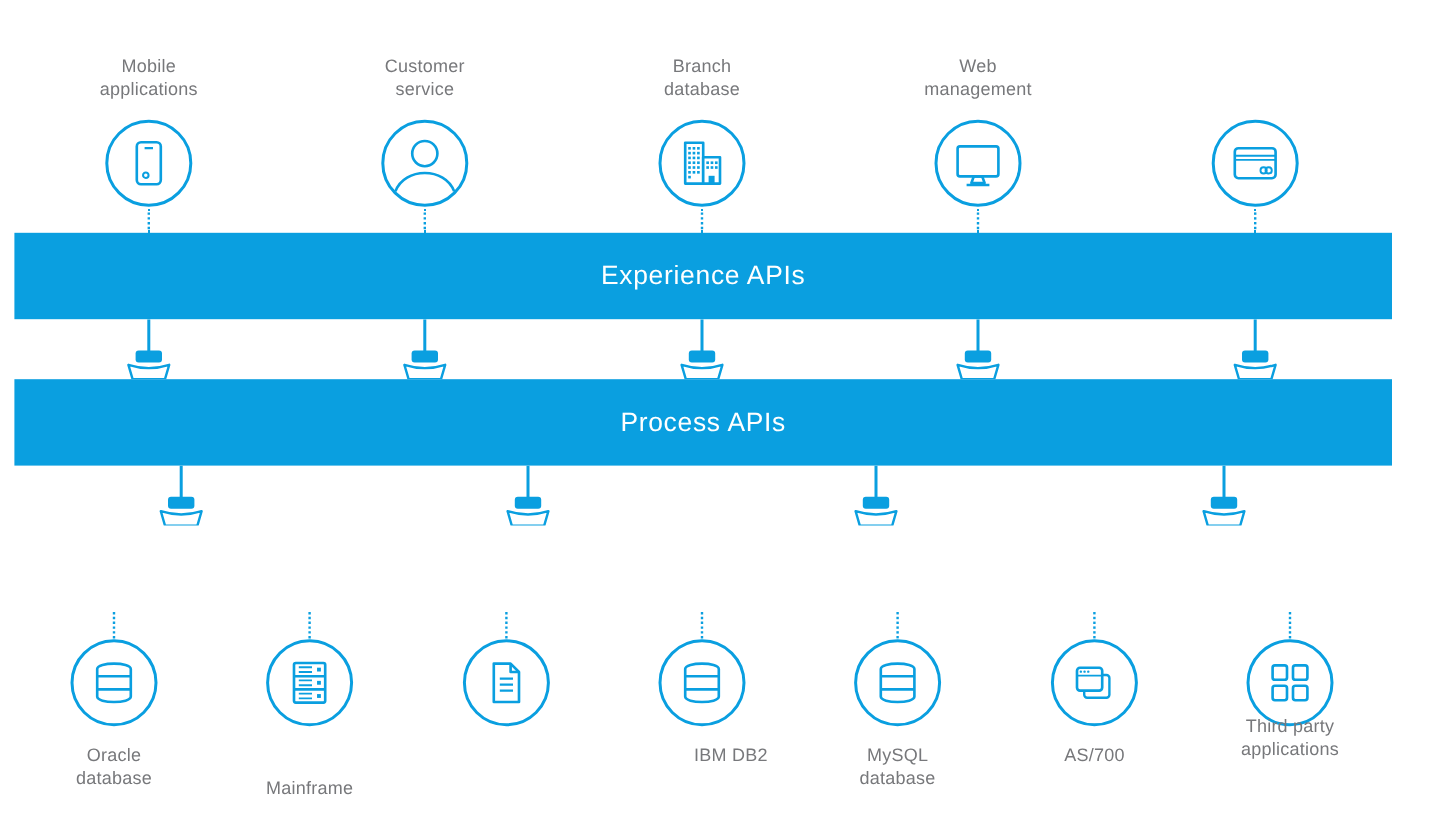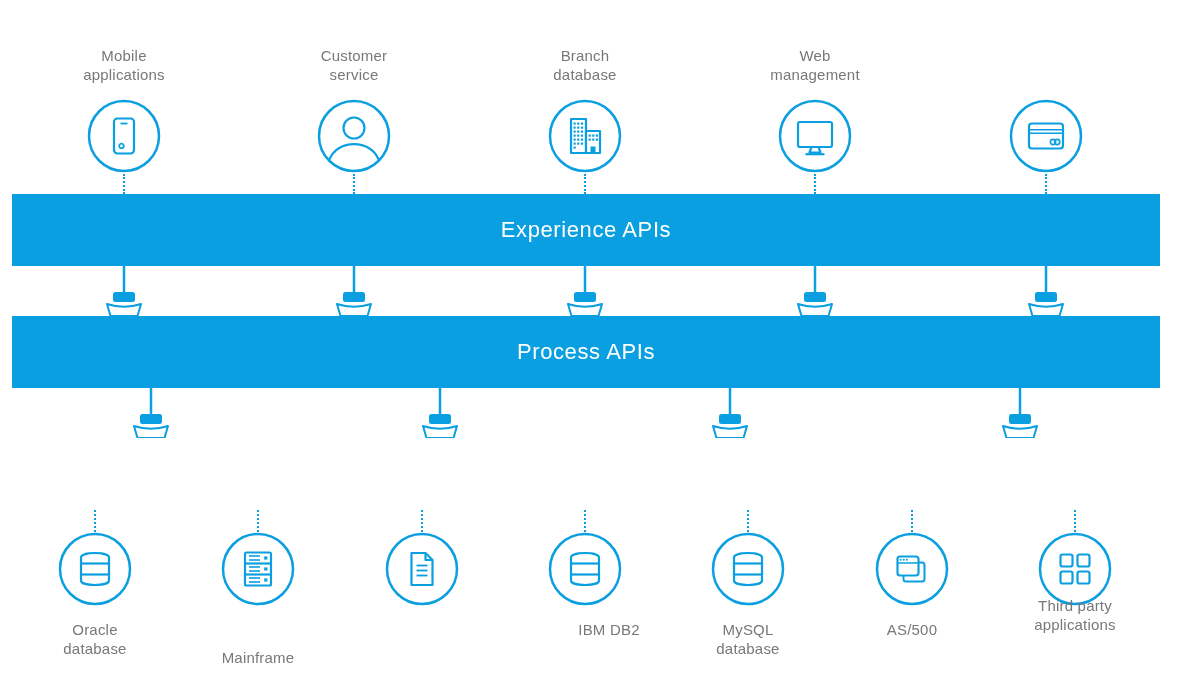--- a/index.html
+++ b/index.html
@@ -313,21 +313,21 @@
   </div>
   <div class="node-label" style="left:524px;top:620px">
     <span>IBM DB2</span>
     <span></span>
   </div>
   <div class="node-label" style="left:663px;top:620px">
     <span>MySQL</span>
     <span>database</span>
   </div>
   <div class="node-label" style="left:827px;top:620px">
-    <span>AS/500</span>
+    <span>AS/700</span>
     <span></span>
   </div>
   <div class="node-label" style="left:990px;top:596px">
     <span>Third party</span>
     <span>applications</span>
   </div>
 
 </div>
 
 </body></html>

